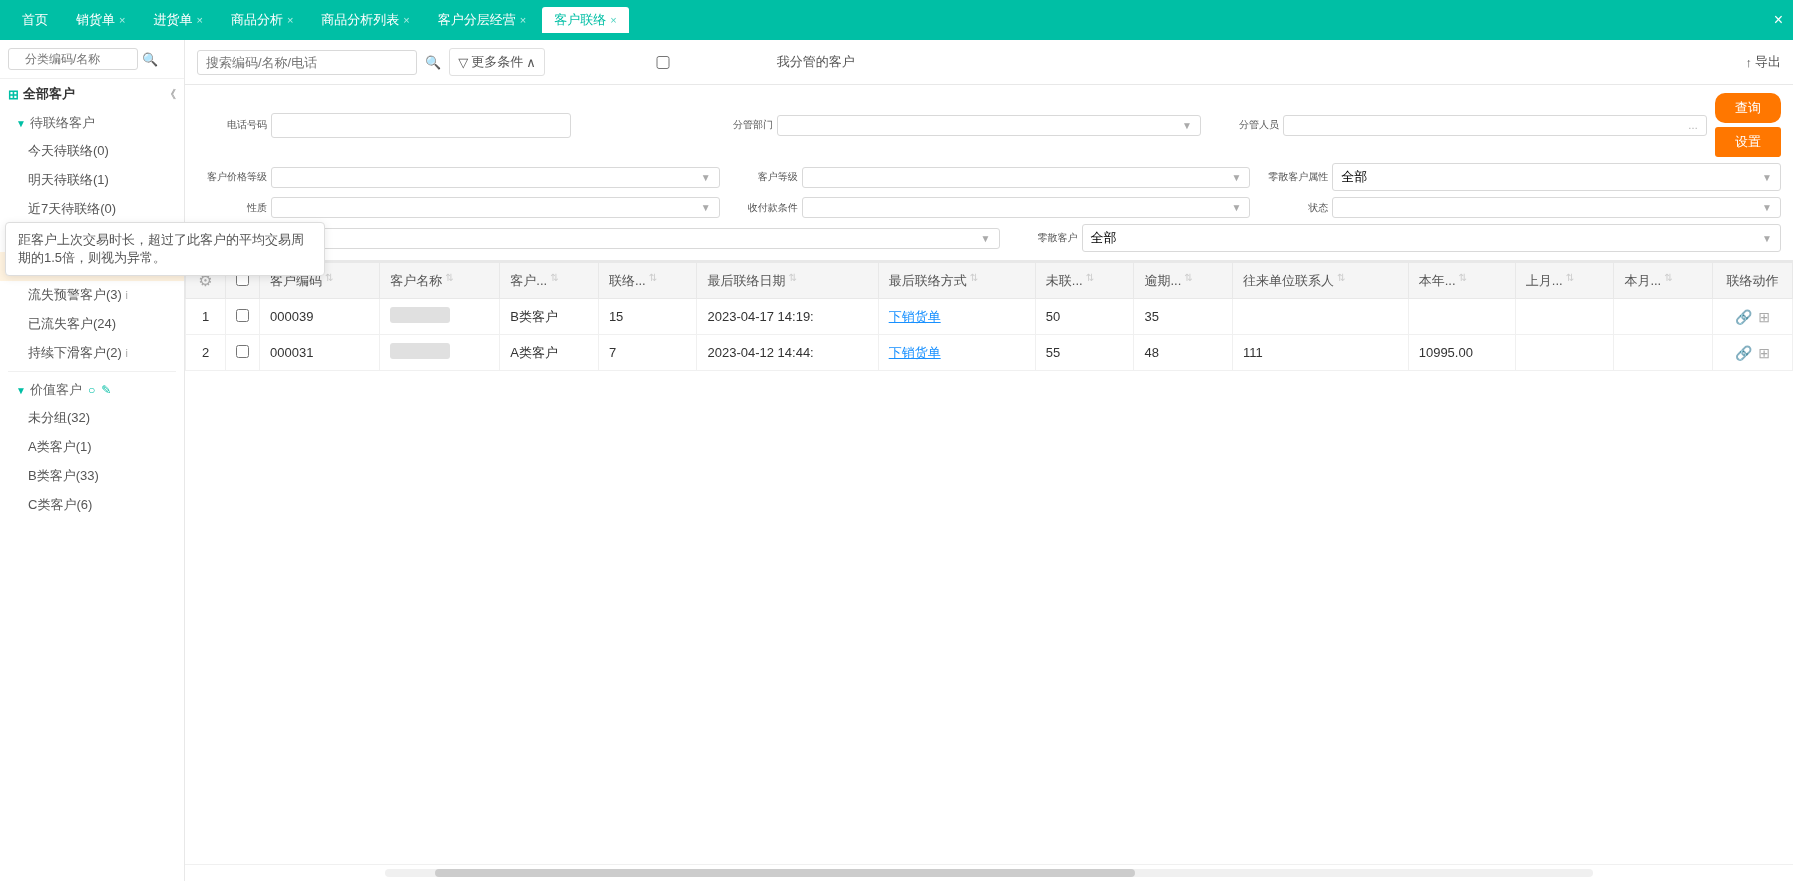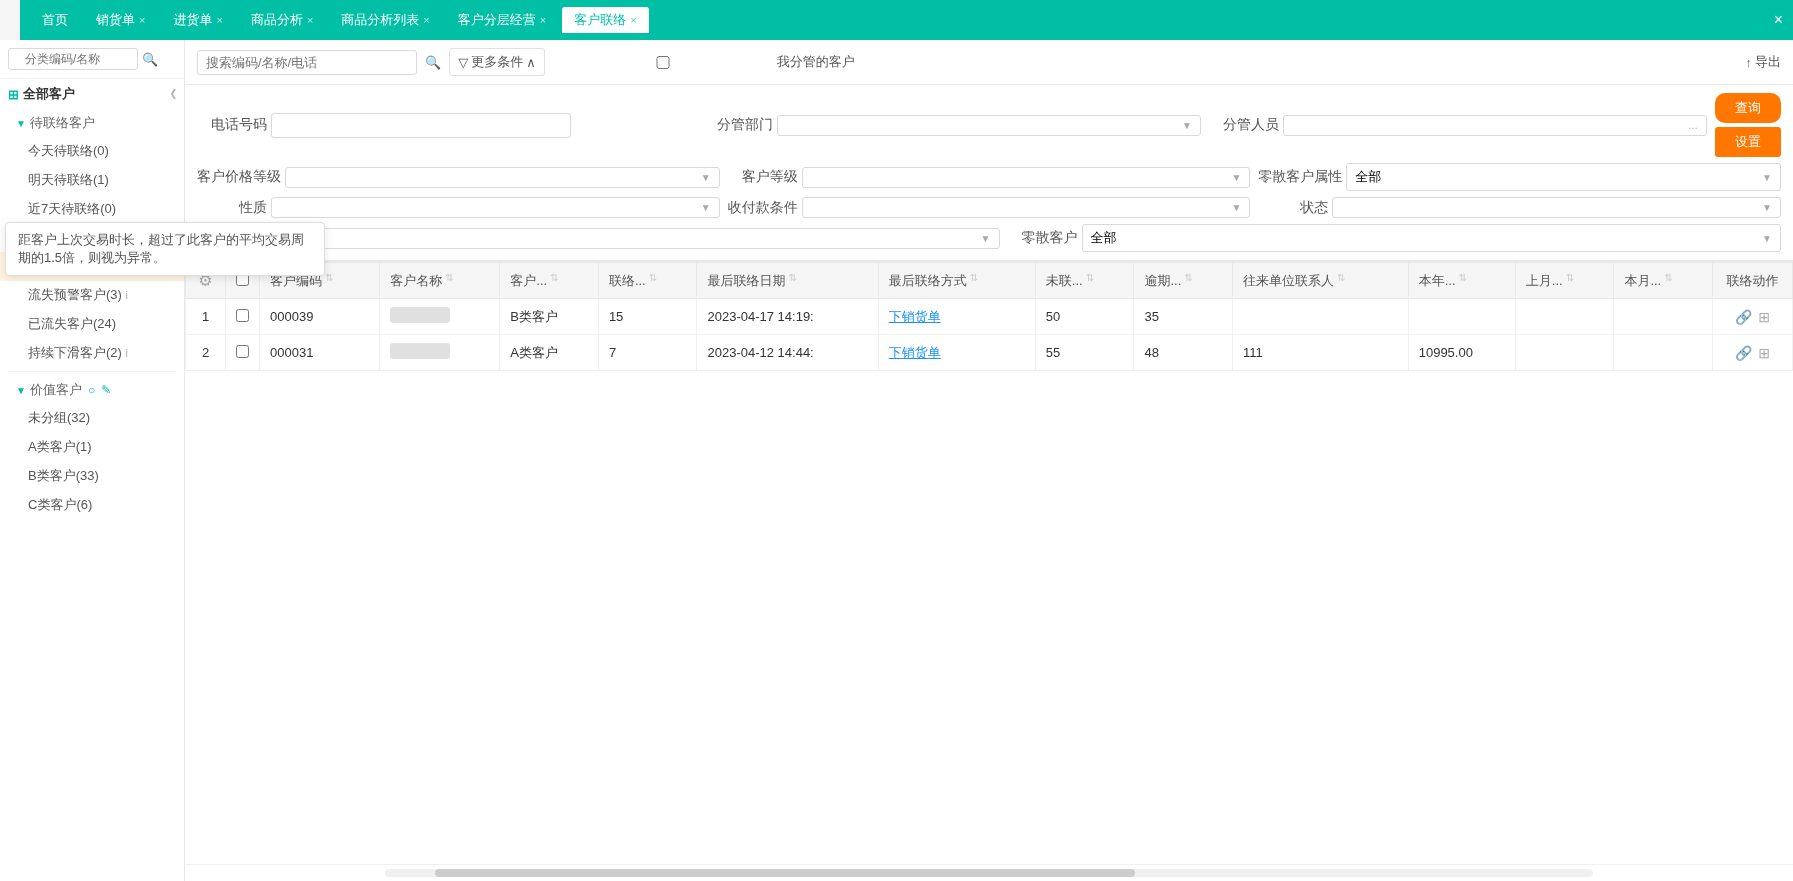--- a/index.html
+++ b/index.html
@@ -6,21 +6,20 @@
     body { background: #f5f5f5; width: 1793px; min-height: 881px; overflow: hidden; }
 
     
     .top-nav {
       background: #00bfa5;
       height: 40px;
       display: flex;
       align-items: center;
       padding: 0 10px;
       gap: 4px;
-      margin-left: 20px;
     }
     .nav-tab {
       color: #fff;
       padding: 4px 12px;
       cursor: pointer;
       font-size: 13px;
       border-radius: 3px 3px 0 0;
       display: flex;
       align-items: center;
       gap: 4px;
@@ -222,21 +221,21 @@
       gap: 8px;
     }
     .filter-field {
       display: flex;
       align-items: center;
       gap: 4px;
       flex: 1;
     }
     .filter-label {
       color: #555;
-      font-size: 14px;
+      font-size: 10px;
       white-space: nowrap;
       min-width: 70px;
       text-align: right;
     }
     .filter-input {
       flex: 1;
       border: 1px solid #d9d9d9;
       border-radius: 3px;
       padding: 4px 8px;
       font-size: 13px;

